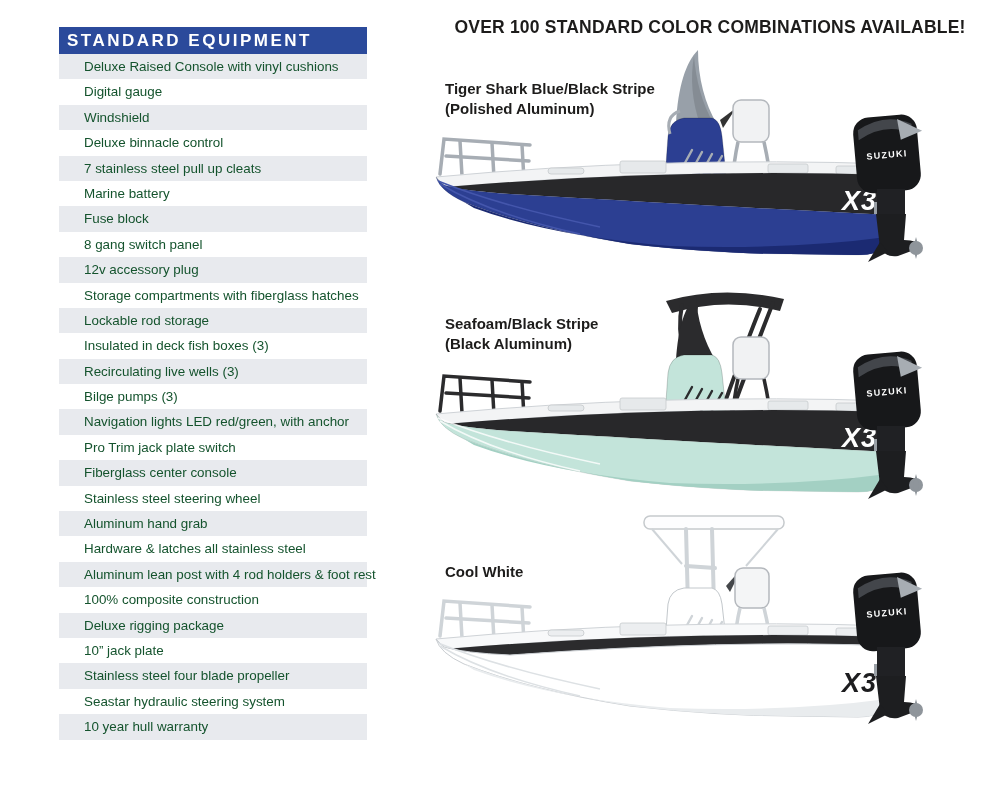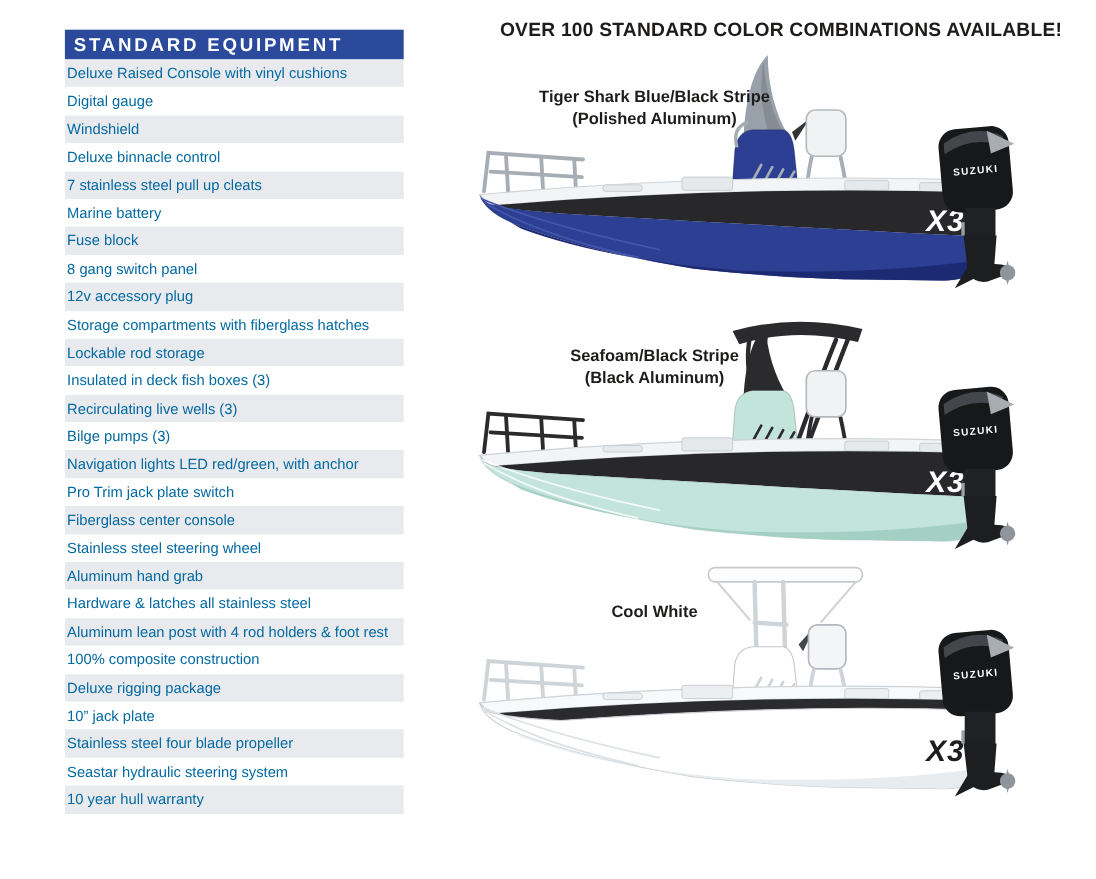--- a/index.html
+++ b/index.html
@@ -12,37 +12,36 @@
 
   
   .equip { position:absolute; left:57px; top:27px; width:308px; }
   .equip-header {
     height:27px; line-height:27px; padding-left:8px;
     background:var(--header-bg,#2b4a9b); color:#ffffff;
     font-size:17px; font-weight:bold; letter-spacing:2.5px;
   }
   .equip-list { width:100%; }
   .equip-row {
-    height:25.4px; line-height:25.4px; padding-left:2px;
-    font-size:13.4px; color:#0369a1; white-space:nowrap;
+    height:25.4px; line-height:25.4px; padding-left:25px;
+    font-size:13.4px; color:#14532d; white-space:nowrap;
     background:#ffffff;
   }
   .equip-row:nth-child(odd) { background:var(--row-shade,#e8eaee); }
 
   
   .colors-heading {
     position:absolute; left:428px; top:17px; width:560px;
     text-align:center; font-size:17.5px; font-weight:bold;
     letter-spacing:0.2px; color:#1d1c1b; white-space:nowrap;
   }
   .boat-label {
     position:absolute; left:443px; width:300px;
     font-size:15px; font-weight:bold; line-height:19.5px; color:#1d1c1b;
     z-index:3;
-    text-align:center;
   }
   .boat-wrap { position:absolute; left:428px; width:560px; height:225px; z-index:1; }
   .boat-wrap svg { width:100%; height:100%; display:block; }
 
   .x3 {
     font-family:"Liberation Sans", sans-serif;
     font-style:italic; font-weight:bold; font-size:27px; letter-spacing:1px;
   }
   .suzuki {
     font-family:"Liberation Sans", sans-serif;
@@ -215,21 +214,21 @@
         </g>
         <rect x="447" y="145" width="28" height="28" fill="#202124"></rect>
         <path d="M446,170 L476,170 L474,196 Q488,196 492,203 L468,212 Q456,214 450,204 Z" fill="#1d1e20"></path>
         <path d="M450,198 L438,218 L458,208 Z" fill="#1d1e20"></path>
         <circle cx="486" cy="204" r="7" fill="#8f959b"></circle>
         <path d="M486,193 L489,204 L483,204 Z M486,215 L483,204 L489,204 Z" fill="#8f959b"></path>
       </g>
     </svg>
   </div>
 
-  <div class="boat-label" style="top:547px">
+  <div class="boat-label" style="top:562px">
     <div>Cool White</div>
   </div>
 
   <div class="boat-wrap" style="top: 506px; --hull: #ffffff; --shade: #e9ecee; --stripe: #2b2b2d; --deck: #f8f9fa; --frame: #cfd4d8; --fin: #cfd4d8; --strake: #dde1e4; --logo: #1d1d1f;">
     <svg viewBox="0 0 560 225">
       <g stroke="var(--frame)" stroke-width="3.5" fill="none" stroke-linecap="round">
         <path d="M10,130 L14,95 L100,101"></path>
           <path d="M16,112 L99,117"></path>
         <path d="M30,97 L32,132"></path>
           <path d="M62,99 L64,134"></path>

